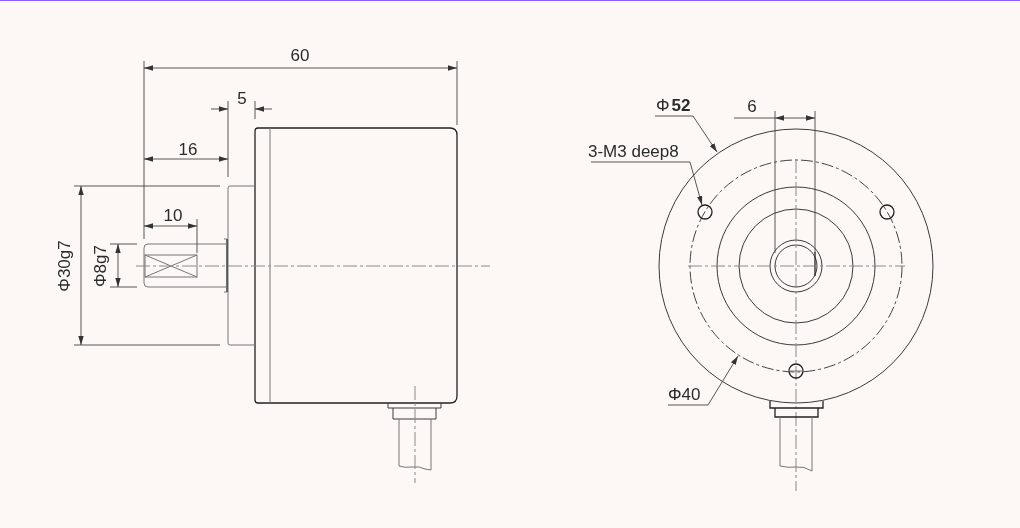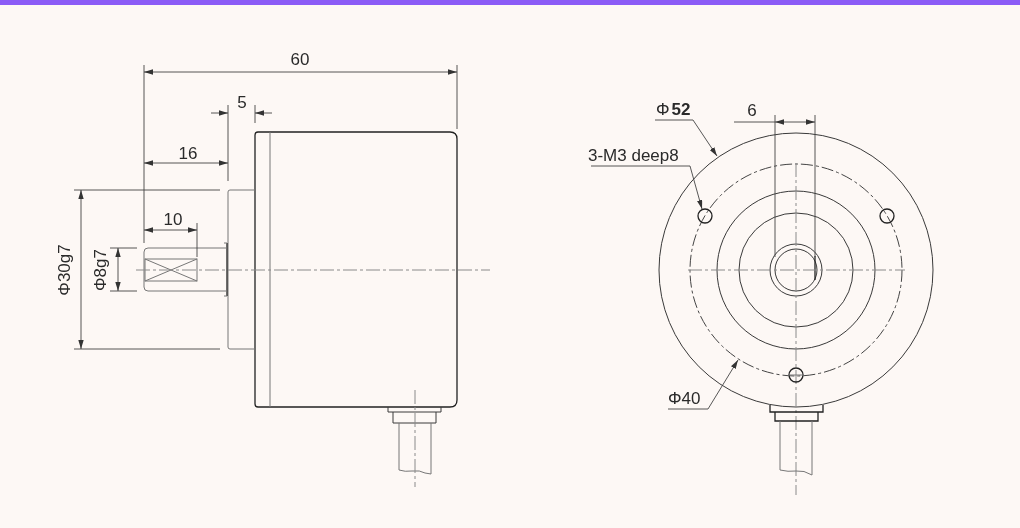--- a/index.html
+++ b/index.html
@@ -4,21 +4,21 @@
   <style>
     html, body { margin: 0; padding: 0; }
     body {
       width: 1020px; height: 528px; overflow: hidden;
       background: #fdf8f5;
       font-family: "Liberation Sans", sans-serif;
     }
     .frame {
       position: relative; width: 1020px; height: 384px;
       background: #fdf8f5;
-      border-top: 5px solid #8b5cf6;
+      border-top: 1px solid #8b5cf6;
       box-sizing: border-box;
     }
     svg { position: absolute; left: 0; top: 0; }
     .dim-text {
       font-family: "Liberation Sans", sans-serif;
       font-size: 17px; fill: #2a2a2a;
     }
     .dim-text-bold { font-weight: bold; }
     .line { stroke: #3a3a3a; stroke-width: 1; fill: none; }
     .line-dark { stroke: #222; stroke-width: 1.3; fill: none; }

